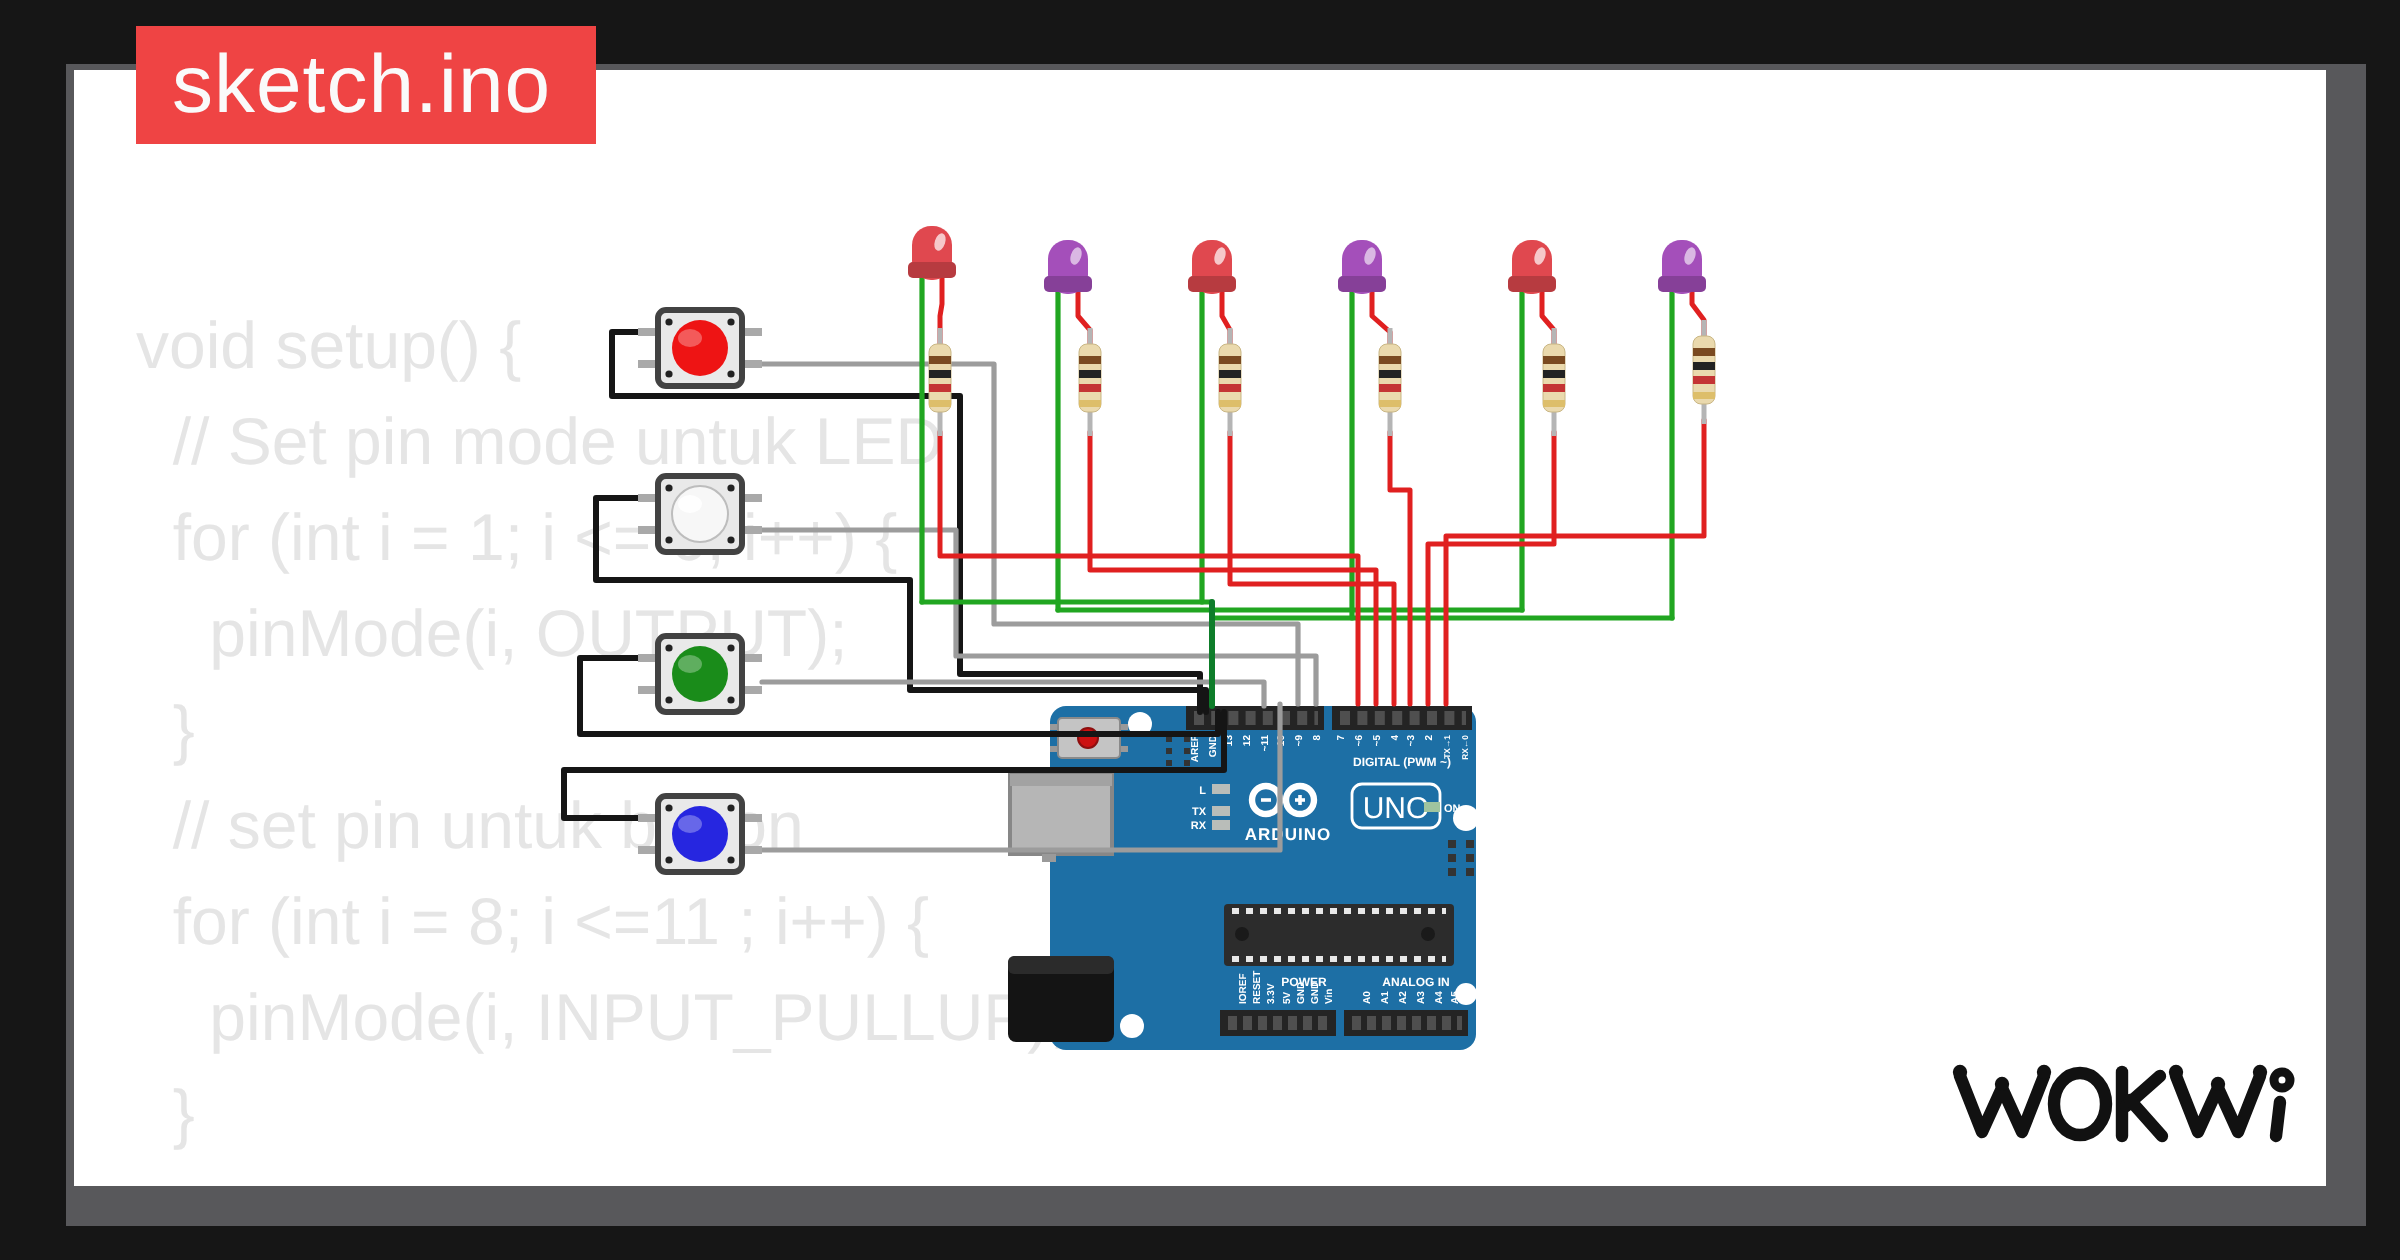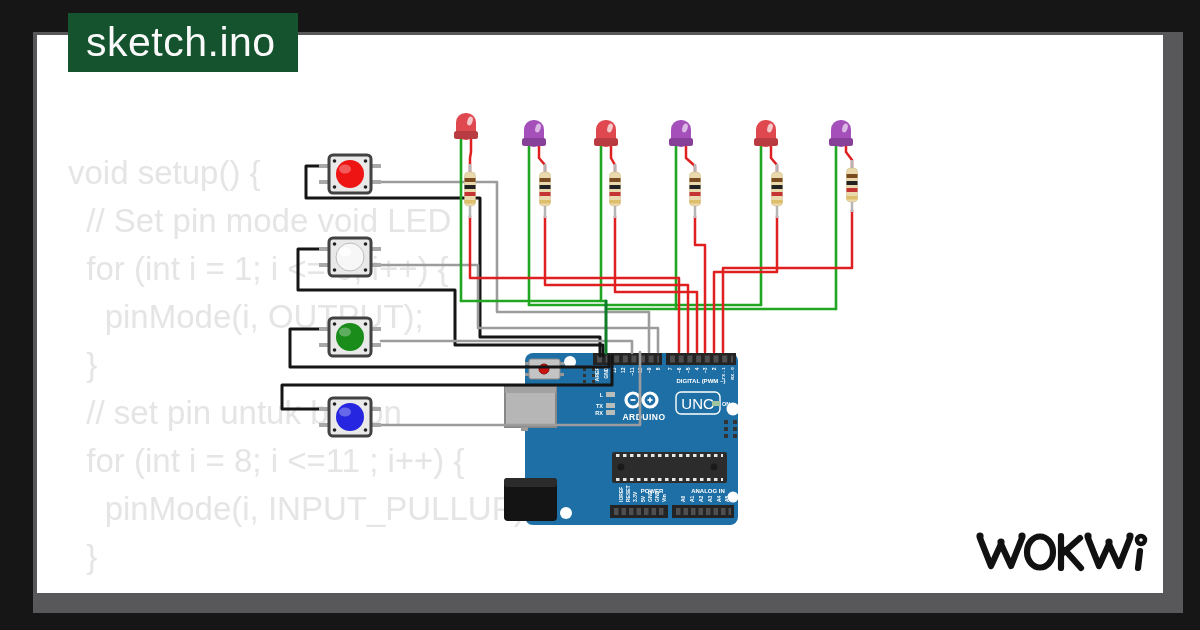--- a/index.html
+++ b/index.html
@@ -1,36 +1,36 @@
 <!DOCTYPE html>
 <html><head>
 <meta charset="utf-8">
 <style>
   html,body{margin:0;padding:0;}
   body{width:1200px;height:630px;position:relative;background:#161616;overflow:hidden;
        font-family:"Liberation Sans",sans-serif;}
   #shadow{position:absolute;left:33px;top:32px;width:1150px;height:581px;background:#58585b;}
   #canvas{position:absolute;left:37px;top:35px;width:1126px;height:558px;background:#ffffff;}
-  #title-box{position:absolute;left:68px;top:13px;height:59px;background:#14532d;
+  #title-box{position:absolute;left:68px;top:13px;height:59px;background:#ef4444;
              display:flex;align-items:center;padding:0 22px 0 18px;z-index:30;}
   #title-box span{color:#fafafa;font-size:41px;letter-spacing:0.5px;}
   #code{position:absolute;left:68px;top:149px;z-index:1;}
   #code .ln{white-space:pre;font-size:33px;line-height:48px;color:#e5e5e5;}
   #circuit{position:absolute;left:0;top:0;width:1200px;height:630px;z-index:10;pointer-events:none;}
   svg text{font-family:"Liberation Sans",sans-serif;}
 </style>
 </head>
 <body>
 
 <div id="shadow"></div>
 <div id="canvas"></div>
 
 <div id="code">
   <div class="ln">void setup() {</div>
-  <div class="ln">  // Set pin mode void LED</div>
+  <div class="ln">  // Set pin mode untuk LED</div>
   <div class="ln">  for (int i = 1; i &lt;= 6; i++) {</div>
   <div class="ln">    pinMode(i, OUTPUT);</div>
   <div class="ln">  }</div>
   <div class="ln">  // set pin untuk button</div>
   <div class="ln">  for (int i = 8; i &lt;=11 ; i++) {</div>
   <div class="ln">    pinMode(i, INPUT_PULLUP);</div>
   <div class="ln">  }</div>
 </div>
 
 <svg id="circuit" viewBox="0 0 1200 630">

